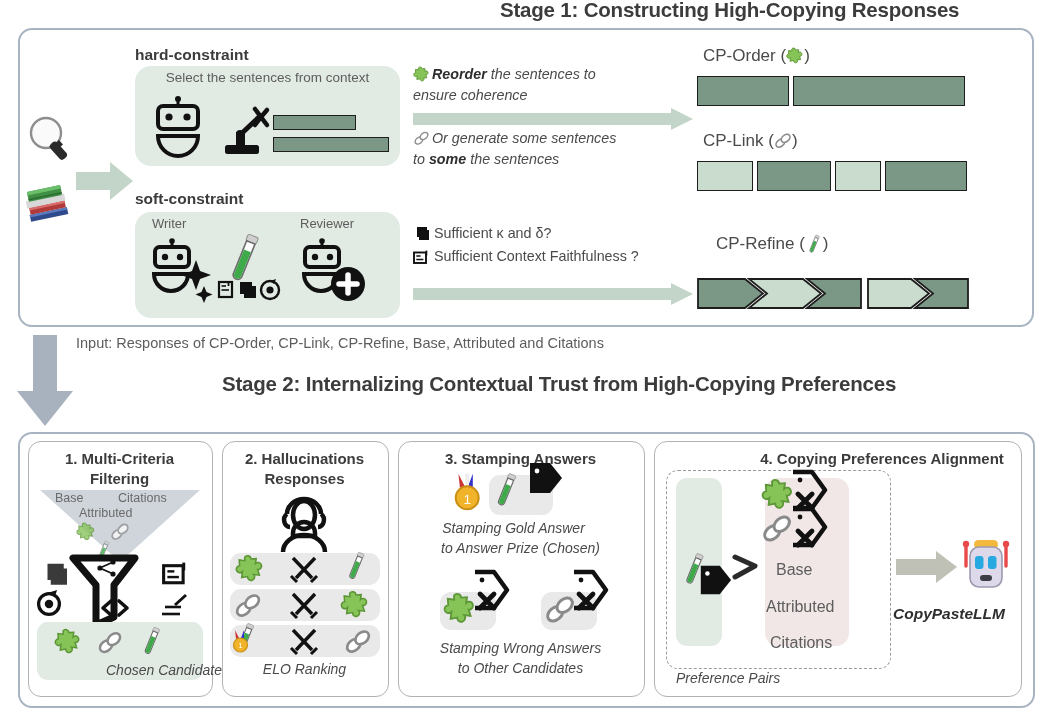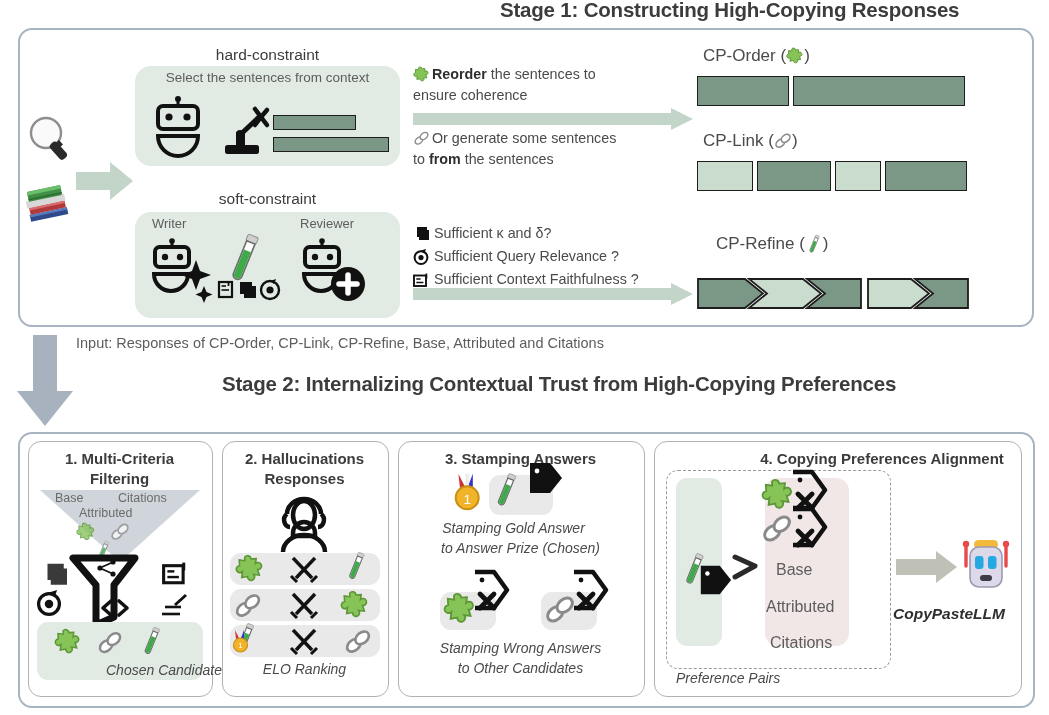--- a/index.html
+++ b/index.html
@@ -33,43 +33,43 @@
   }
 
   
   .constraint-card{
     background:#e2eae4;border-radius:16px;
   }
   #hard-card{ left:135px; top:66px; width:265px; height:100px; }
   #soft-card{ left:135px; top:212px; width:265px; height:106px; }
 
   .card-title{
-    position:absolute;left:0;width:100%;text-align:center;
-    font-weight:normal;font-size:15.5px;color:#3c3c3c;
+    position:absolute;left:0;width:100%;
+    font-weight:bold;font-size:15.5px;color:#3c3c3c;
   }
   #hard-title{ left:135px; top:46px; width:265px; }
   #soft-title{ left:135px; top:190px; width:265px; }
 
   .card-sub{
     position:absolute;left:0;width:100%;text-align:center;
     font-size:13.5px;color:#5d5d5d;
   }
   #hard-sub{ left:135px; top:70px; width:265px; }
 
   .role-label{ font-size:13px;color:#5d5d5d;position:absolute; }
   #writer-label{ left:152px; top:216px; }
   #reviewer-label{ left:300px; top:216px; }
 
   
   #magnifier{ left:24px; top:112px; width:54px; height:54px; }
   #books{ left:22px; top:175px; width:52px; height:52px; }
   #input-arrow{ left:76px; top:160px; width:58px; height:42px; }
 
   
-  .instr{ position:absolute;font-size:14.3px;color:#4a4a4a;line-height:21px; }
+  .instr{ position:absolute;font-size:14.3px;color:#4a4a4a;line-height:21px;font-style:italic; }
   #reorder-text{ left:413px; top:64px; width:205px; }
   #link-text{ left:413px; top:128px; width:205px; }
   #checks-text{ left:413px; top:222px; width:230px; line-height:23px;font-size:14.3px; }
   .instr b{ color:#2e2e2e; }
 
   .flow-arrow{ position:absolute; }
   #flow-arrow-1{ left:413px; top:108px; width:280px; height:22px; }
   #flow-arrow-2{ left:413px; top:283px; width:280px; height:22px; }
 
   
@@ -262,45 +262,35 @@
     <path d="M0 5 L258 5 L258 0 L280 11 L258 22 L258 17 L0 17 Z" fill="#c3d5c8"></path>
   </svg>
 </div>
 
 <div class="abs instr" id="link-text">
   <span style="display:inline-block;vertical-align:-4px;width:17px;height:17px;margin-right:2px;">
     <svg viewBox="0 0 17 17" width="17" height="17">
       <ellipse cx="6" cy="10.5" rx="4.3" ry="3" fill="#fff" stroke="#8a8a8a" stroke-width="1.5" transform="rotate(-40 6 10.5)"></ellipse>
       <ellipse cx="11" cy="6" rx="4.3" ry="3" fill="#fff" stroke="#8a8a8a" stroke-width="1.5" transform="rotate(-40 11 6)"></ellipse>
     </svg>
-  </span><span>Or generate some sentences to </span><b>from</b><span> the sentences</span>
+  </span><span>Or generate some sentences to </span><b>some</b><span> the sentences</span>
 </div>
 
 <div class="abs" id="checks-text">
   <div style="display:flex;align-items:center;gap:5px;">
     <span style="width:16px;height:16px;flex:none;">
       <svg viewBox="0 0 16 16" width="16" height="16">
         <path d="M4 1 L14 1 L14 4 L16 4 L16 14 L6 14 L6 11 L4 11 Z" fill="#111"></path>
       </svg>
     </span>
     <span style="font-size:14.3px;color:#4a4a4a;">Sufficient κ and δ?</span>
   </div>
   <div style="display:flex;align-items:center;gap:5px;">
     <span style="width:16px;height:16px;flex:none;">
       <svg viewBox="0 0 16 16" width="16" height="16">
-        <circle cx="8" cy="8.6" r="6.4" fill="none" stroke="#111" stroke-width="2"></circle>
-        <circle cx="8" cy="8.6" r="2.6" fill="#111"></circle>
-        <path d="M8 1.6 L13 0 L11.4 4.4" fill="#111"></path>
-      </svg>
-    </span>
-    <span style="font-size:14.3px;color:#4a4a4a;">Sufficient Query Relevance ?</span>
-  </div>
-  <div style="display:flex;align-items:center;gap:5px;">
-    <span style="width:16px;height:16px;flex:none;">
-      <svg viewBox="0 0 16 16" width="16" height="16">
         <rect x="1" y="3.5" width="12" height="10.5" fill="none" stroke="#111" stroke-width="1.9"></rect>
         <line x1="3.3" y1="7" x2="7.6" y2="7" stroke="#111" stroke-width="1.5"></line>
         <line x1="3.3" y1="10.5" x2="10.4" y2="10.5" stroke="#111" stroke-width="1.5"></line>
         <line x1="13.4" y1="1.6" x2="13.4" y2="6.4" stroke="#111" stroke-width="1.8"></line>
       </svg>
     </span>
     <span style="font-size:14.3px;color:#4a4a4a;text-align:center;">Sufficient Context Faithfulness ?</span>
   </div>
 </div>
 

